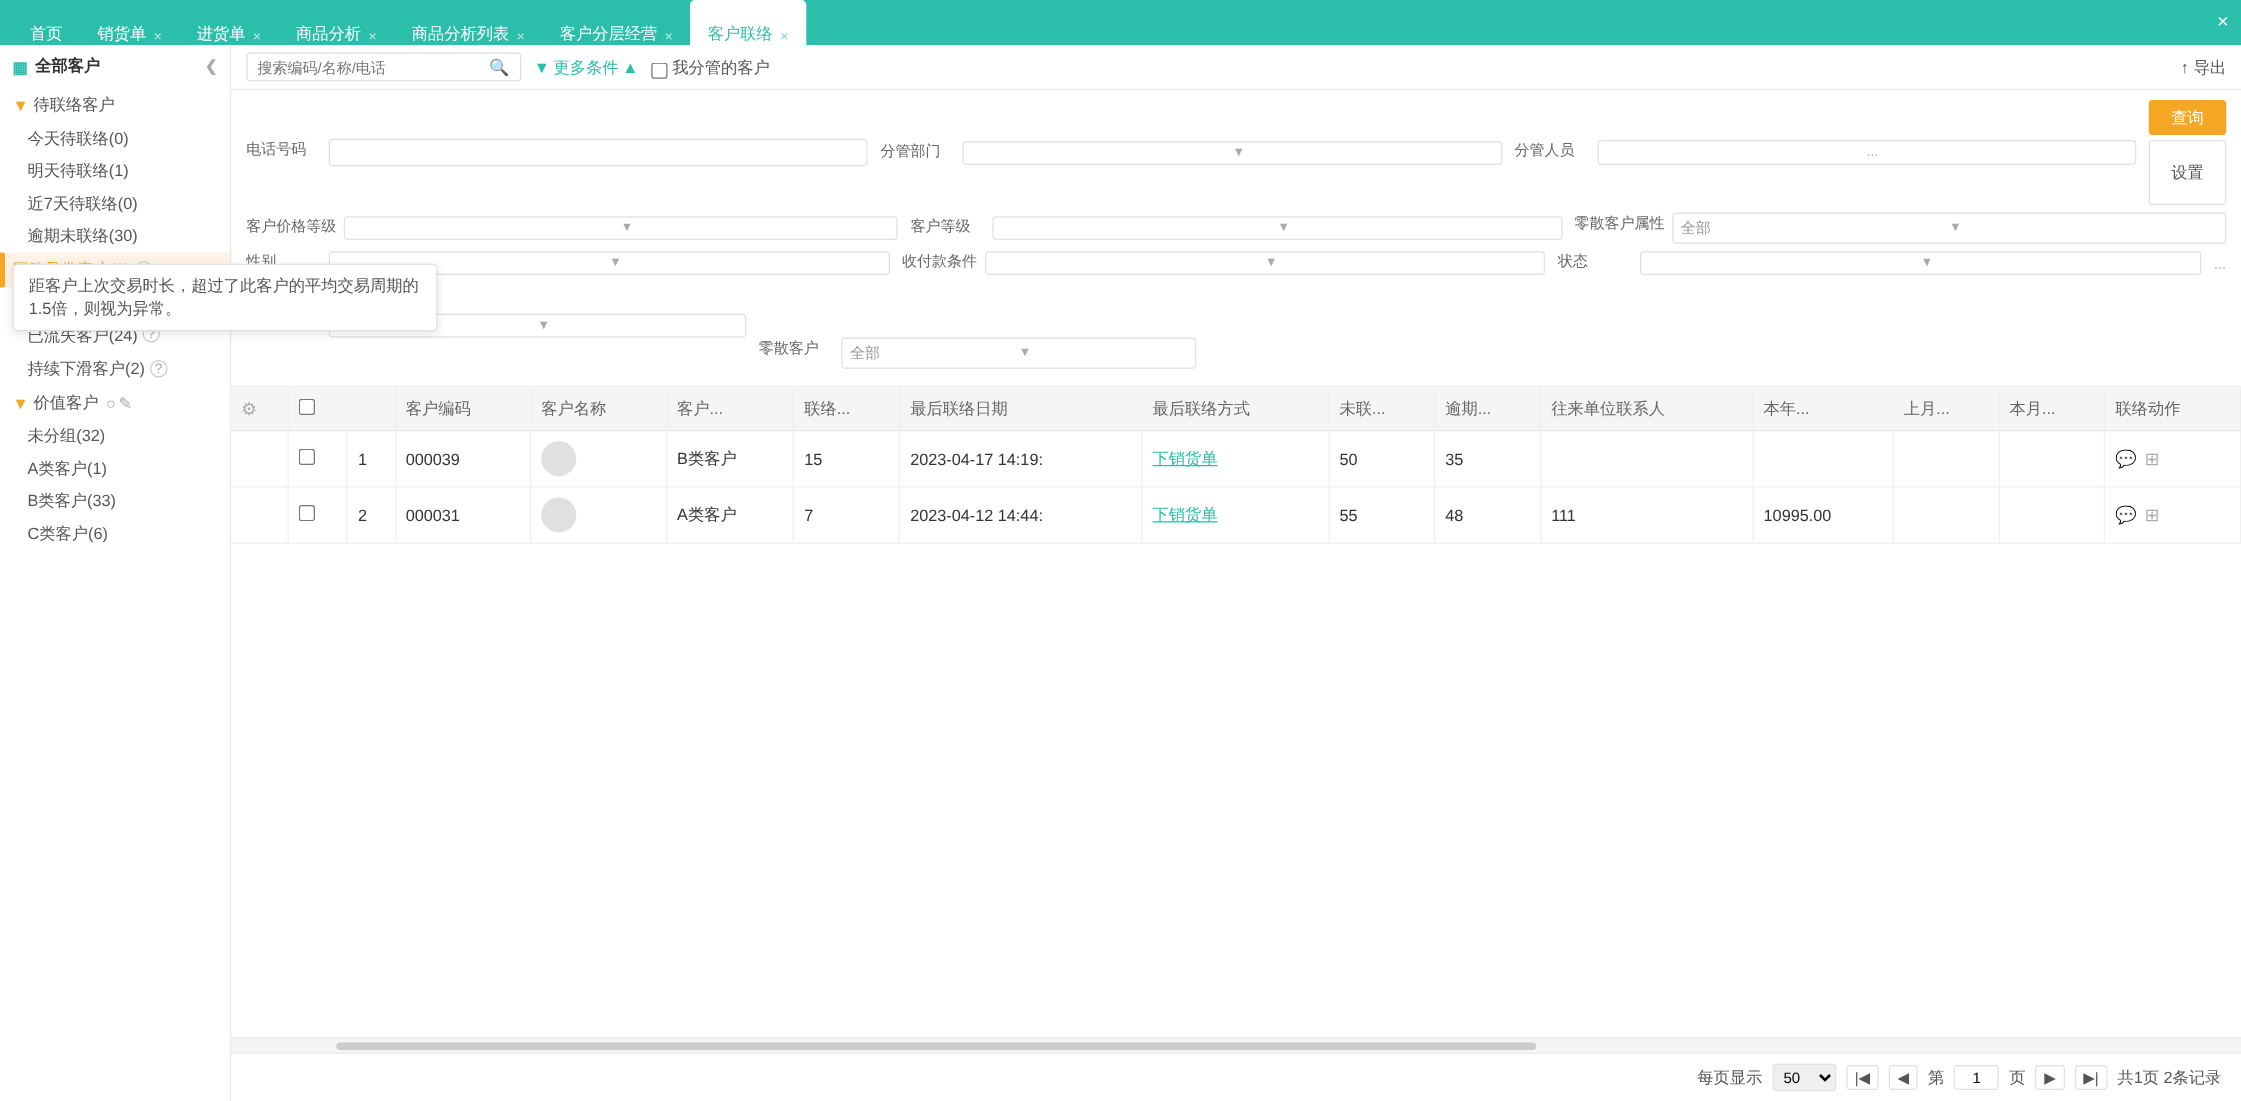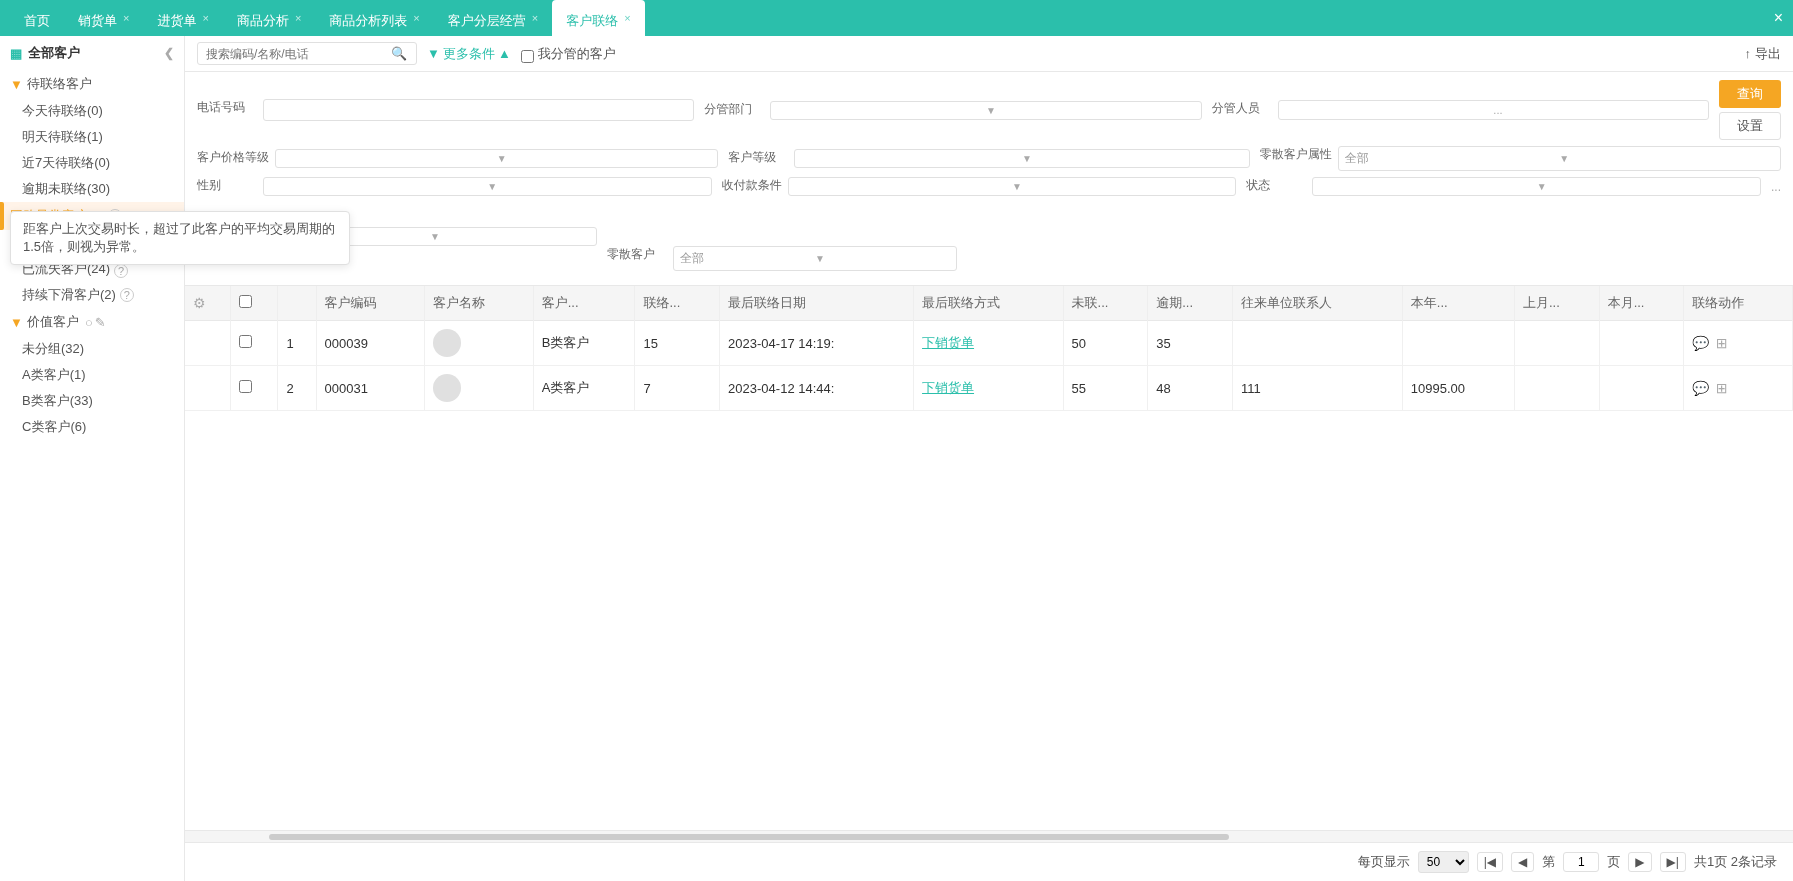--- a/index.html
+++ b/index.html
@@ -9,24 +9,24 @@
     .top-nav {
       display: flex;
       align-items: center;
       background: #2bbfab;
       height: 36px;
       padding: 0 10px;
       position: relative;
     }
     .top-nav .nav-item {
       color: #fff;
-      padding: 12px 14px;
+      padding: 0 14px;
       height: 36px;
       display: flex;
-      align-items: flex-start;
+      align-items: flex-end;
       cursor: pointer;
       font-size: 13px;
       white-space: nowrap;
     }
     .top-nav .nav-item.active {
       background: #fff;
       color: #2bbfab;
       border-radius: 4px 4px 0 0;
     }
     .top-nav .nav-item .close-x {
@@ -227,21 +227,21 @@
       border-radius: 3px;
       padding: 5px 18px;
       cursor: pointer;
       font-size: 13px;
     }
     .btn-settings {
       background: #fff;
       color: #555;
       border: 1px solid #e0e0e0;
       border-radius: 3px;
-      padding: 4px 16px;
+      padding: 16px 16px;
       cursor: pointer;
       font-size: 13px;
     }
     .filter-more-link {
       color: #aaa;
       font-size: 12px;
       cursor: pointer;
     }
 
     
@@ -435,21 +435,21 @@
       <div style="flex:1; padding:4px 6px; color:#f5a623; font-size:12px; display:flex; align-items:center; gap:4px;">
         <span>回购异常客户(2)</span>
         <span style="color:#aaa; font-size:11px; border:1px solid #ccc; border-radius:50%; width:14px; height:14px; display:inline-flex; align-items:center; justify-content:center;">?</span>
       </div>
     </div>
 
     <div class="sidebar-item" style="display:flex; align-items:center; gap:4px;">
       <span>流失预警客户(3)</span>
       <span style="color:#aaa; font-size:11px; border:1px solid #ccc; border-radius:50%; width:14px; height:14px; display:inline-flex; align-items:center; justify-content:center;">?</span>
     </div>
-    <div class="sidebar-item" style="display:flex; align-items:flex-end; gap:4px;">
+    <div class="sidebar-item" style="display:flex; align-items:flex-start; gap:4px;">
       <span>已流失客户(24)</span>
       <span style="color:#aaa; font-size:11px; border:1px solid #ccc; border-radius:50%; width:14px; height:14px; display:inline-flex; align-items:center; justify-content:center;">?</span>
     </div>
     <div class="sidebar-item" style="display:flex; align-items:center; gap:4px;">
       <span>持续下滑客户(2)</span>
       <span style="color:#aaa; font-size:11px; border:1px solid #ccc; border-radius:50%; width:14px; height:14px; display:inline-flex; align-items:center; justify-content:center;">?</span>
     </div>
 
     <div class="sidebar-group-label">
       <span class="arrow">▼</span>

